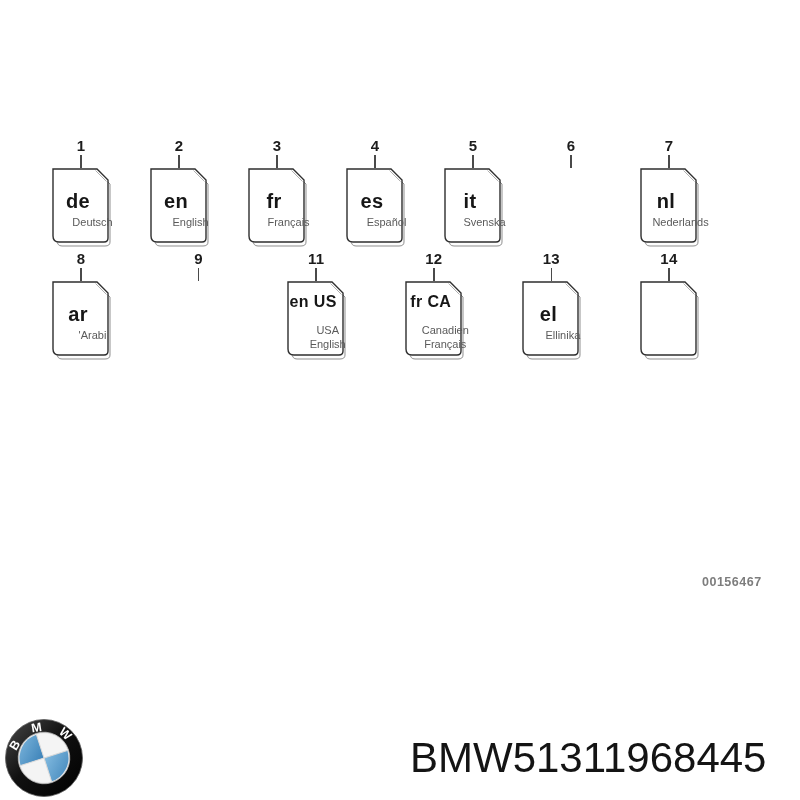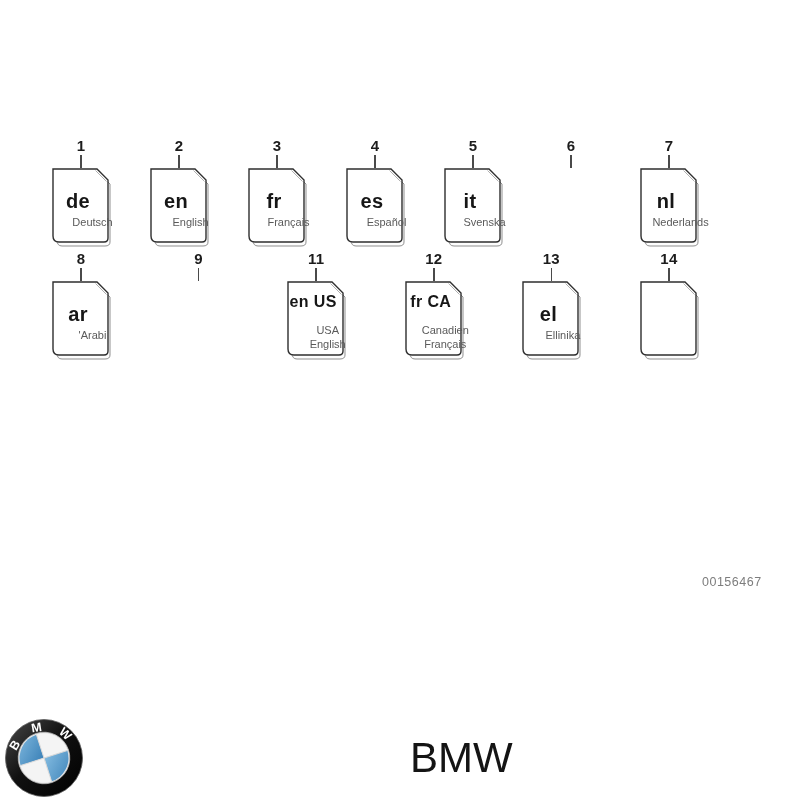--- a/index.html
+++ b/index.html
@@ -77,20 +77,21 @@
   }
 
   
   .figure-number {
     position: absolute;
     left: 702px;
     top: 575px;
     font-size: 12.5px;
     color: #7d7d7d;
     letter-spacing: 0.5px;
+    font-weight: bold;
   }
 
   
   .bmw-logo {
     position: absolute;
     left: 4px;
     top: 718px;
     width: 80px;
     height: 80px;
   }
@@ -344,15 +345,16 @@
       <line x1="15.5" y1="40" x2="64.5" y2="40" stroke="#d9d9d9" stroke-width="1"></line>
       <line x1="40" y1="15.5" x2="40" y2="64.5" stroke="#d9d9d9" stroke-width="1"></line>
       <text font-family="Liberation Sans, DejaVu Sans, sans-serif" font-size="12.5" font-weight="bold" fill="#ffffff" letter-spacing="6">
         <textPath href="#arcPath" startOffset="19%">B M W</textPath>
       </text>
     </g>
   </svg>
 
   <div class="part-number">
     <span>BMW</span>
+    <span>51311968445</span>
   </div>
 
 </div>
 
 </body></html>

